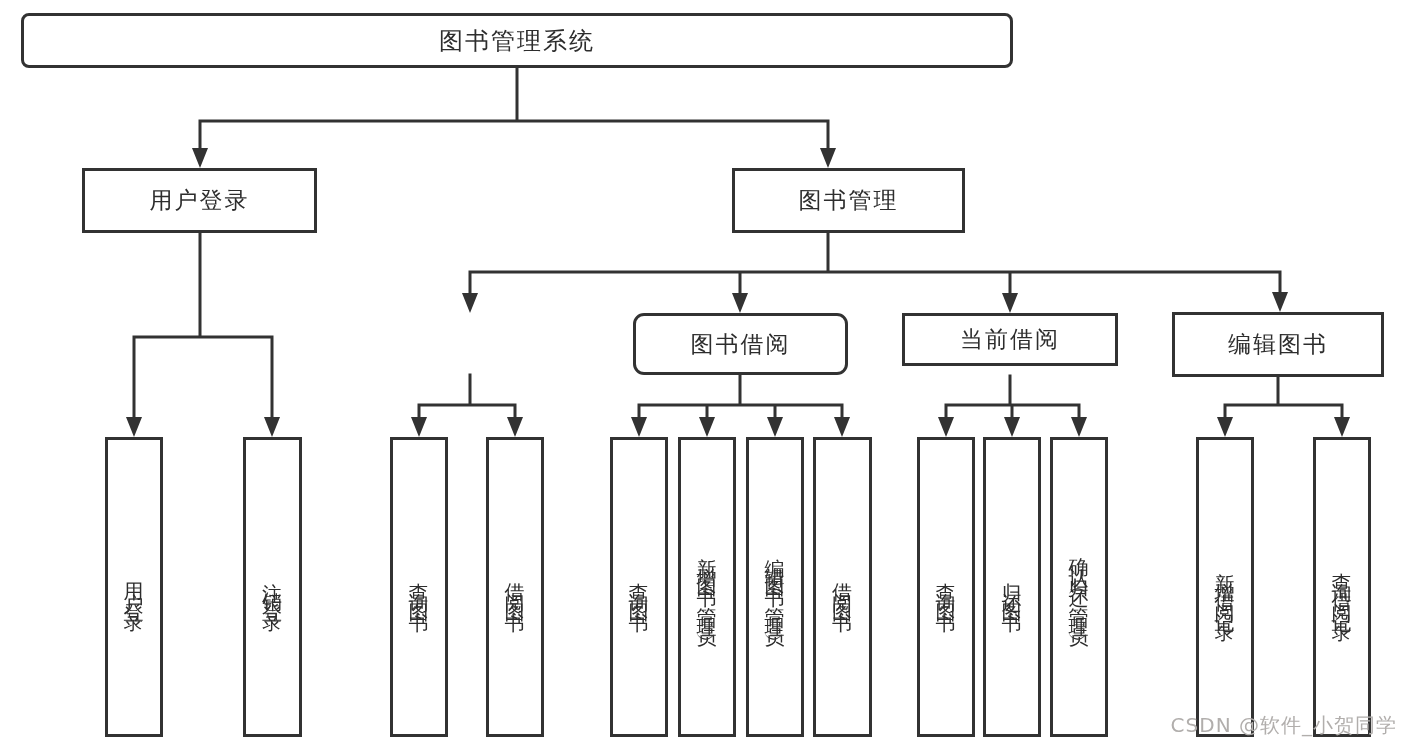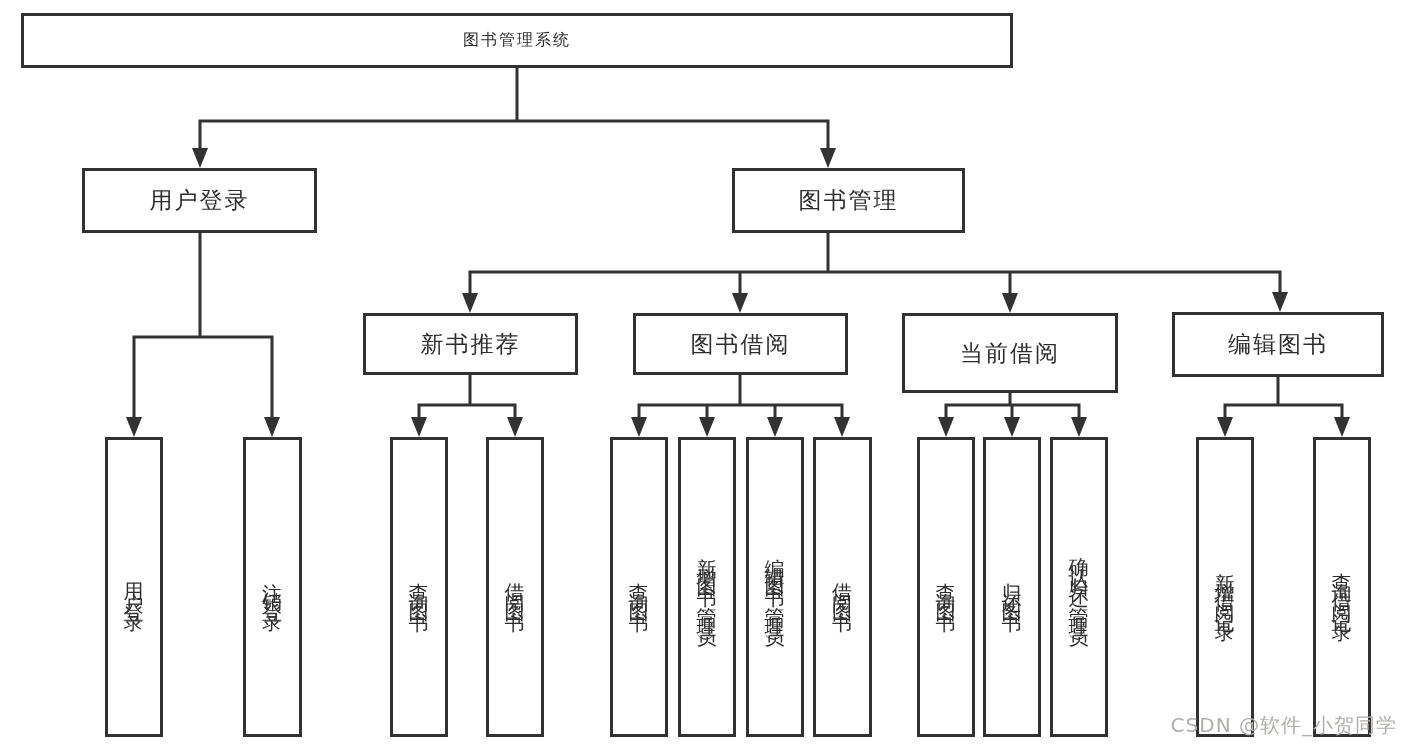--- a/index.html
+++ b/index.html
@@ -10,21 +10,21 @@
     font-family:"DejaVu Sans","Liberation Sans",sans-serif;
     overflow:hidden;
   }
   .connector-layer{position:absolute;left:0;top:0;width:1405px;height:747px;}
   .node{
     position:absolute;box-sizing:border-box;
     border:3px solid #323232;background:#ffffff;
     display:flex;align-items:center;justify-content:center;
     color:#2d2d2d;
   }
-  .root-box{font-size:16px;letter-spacing:2px;}
+  .root-box{font-size:24px;letter-spacing:2px;border-radius:8px;}
   .hbox{font-size:23px;letter-spacing:2px;}
   .vbox span{
     writing-mode:vertical-rl;
     text-orientation:mixed;
     font-size:20px;
     letter-spacing:10px;
     color:#2d2d2d;
     line-height:1;
   }
   .watermark{
@@ -87,27 +87,24 @@
     <span>图书管理系统</span>
   </div>
 
   <div class="node hbox" style="left:82px;top:168px;width:235px;height:65px;">
     <span>用户登录</span>
   </div>
   <div class="node hbox" style="left:712px;top:168px;width:233px;height:65px;margin-left:20px;">
     <span>图书管理</span>
   </div>
 
-  <div class="node hbox" style="left:363px;top:313px;width:215px;height:62px;">
-    <span>新书推荐</span>
-  </div>
-  <div class="node hbox" style="left:633px;top:313px;width:215px;height:62px;">
+  <div class="node hbox" style="left:633px;top:313px;width:215px;height:62px;border-radius:11px;">
     <span>图书借阅</span>
   </div>
-  <div class="node hbox" style="left:902px;top:313px;width:216px;height:80px;">
+  <div class="node hbox" style="left:902px;top:313px;width:216px;height:53px;">
     <span>当前借阅</span>
   </div>
   <div class="node hbox" style="left:1172px;top:312px;width:212px;height:65px;">
     <span>编辑图书</span>
   </div>
 
   <div class="node vbox" style="left:105px;top:437px;width:58px;height:300px;">
     <span>用户登录</span>
   </div>
   <div class="node vbox" style="left:243px;top:437px;width:59px;height:300px;">

